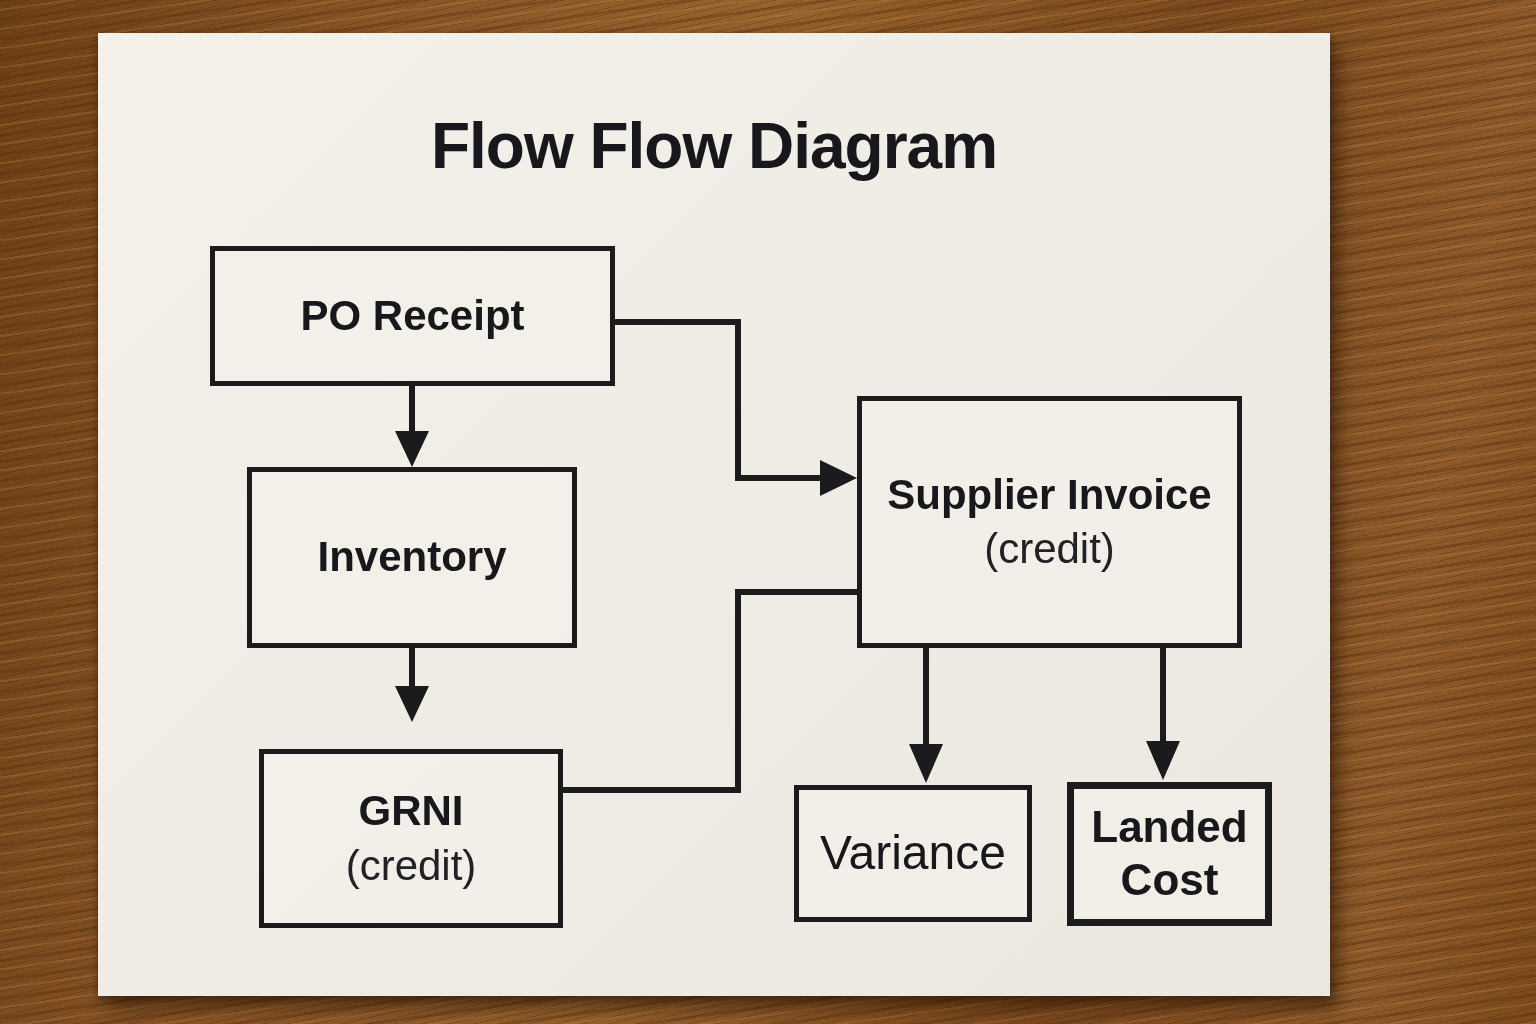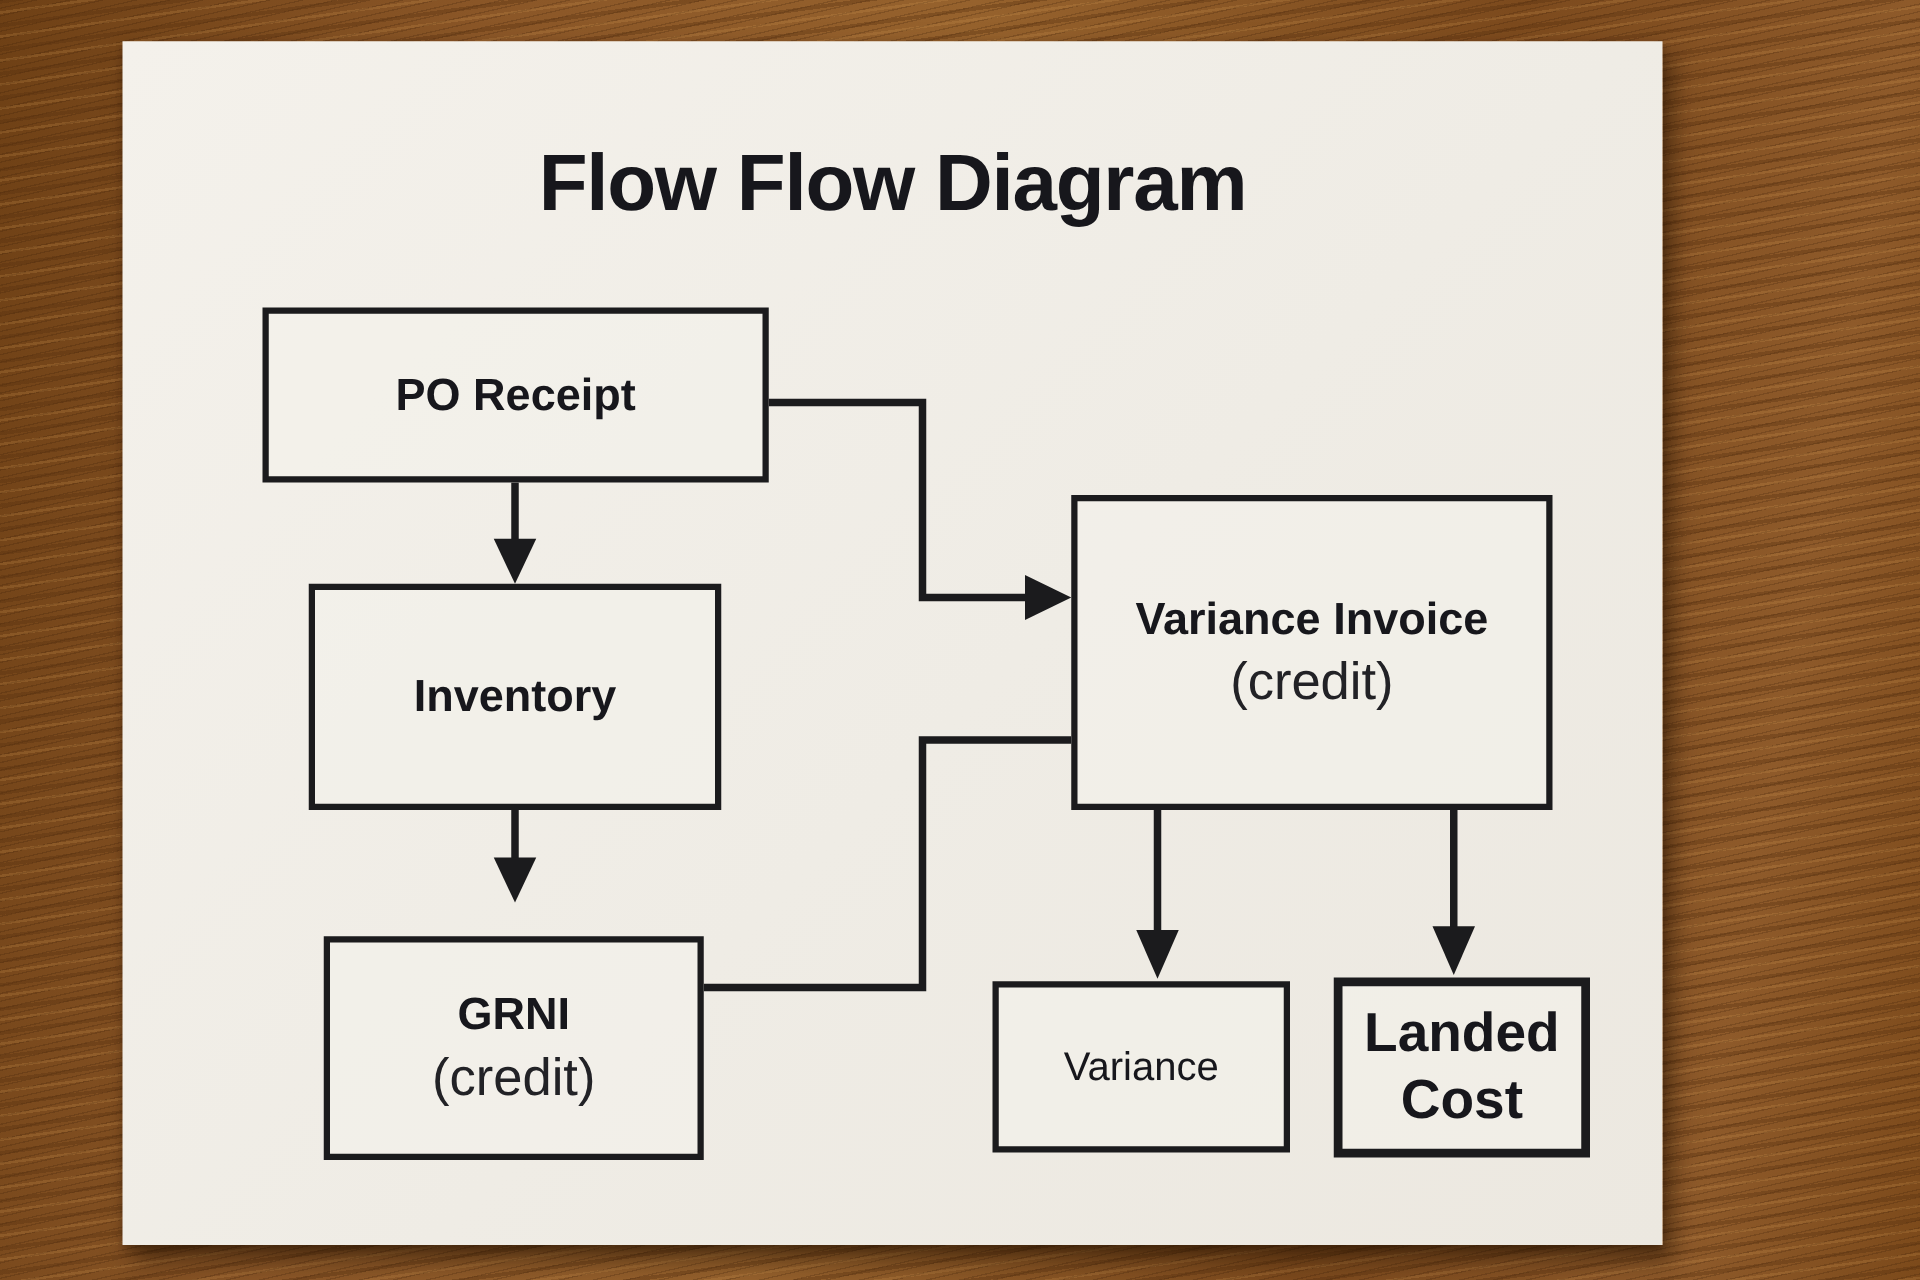--- a/index.html
+++ b/index.html
@@ -34,29 +34,29 @@
     text-align: center; font-weight: bold; font-size: 64px;
     letter-spacing: -1px; color: #17171c;
   }
   .connectors { position: absolute; left: 0; top: 0; width: 1232px; height: 963px; }
   .node {
     position: absolute; box-sizing: border-box;
     border: 5px solid #1b1b1d; background: rgba(244,241,235,0.6);
     display: flex; flex-direction: column; align-items: center; justify-content: center;
     text-align: center; color: #17171c; line-height: 1.3;
   }
-  .node .label { font-weight: bold; font-size: 36px; }
+  .node .label { font-weight: bold; font-size: 42px; }
   .node .sublabel { font-weight: normal; font-size: 42px; color: #222226; }
   .node-po        { left: 112px; top: 213px; width: 405px; height: 140px; }
   .node-inventory { left: 149px; top: 434px; width: 330px; height: 181px; text-align: right; }
   .node-grni      { left: 161px; top: 689px; width: 304px; height: 179px; margin-top: 27px; }
   .node-supplier  { left: 759px; top: 363px; width: 385px; height: 252px; }
   .node-variance  { left: 696px; top: 752px; width: 238px; height: 137px; }
   .node-landed    { left: 969px; top: 749px; width: 205px; height: 144px; border-width: 7px; }
-  .node-variance .label { font-weight: normal; font-size: 32px; }
+  .node-variance .label { font-weight: normal; font-size: 48px; }
   .node-landed .label   { font-size: 44px; line-height: 1.2; }
   .node-supplier .label { line-height: 1.32; }
 </style>
 </head>
 <body>
 
 <div class="scene">
   <div class="paper">
 
     <div class="title">Flow Flow Diagram</div>
@@ -92,21 +92,21 @@
     <div class="node node-inventory">
       <div class="label">Inventory</div>
     </div>
 
     <div class="node node-grni">
       <div class="label">GRNI</div>
       <div class="sublabel">(credit)</div>
     </div>
 
     <div class="node node-supplier">
-      <div class="label">Variance Invoice</div>
+      <div class="label">Supplier Invoice</div>
       <div class="sublabel">(credit)</div>
     </div>
 
     <div class="node node-variance">
       <div class="label">Variance</div>
     </div>
 
     <div class="node node-landed">
       <div class="label">Landed Cost</div>
     </div>

